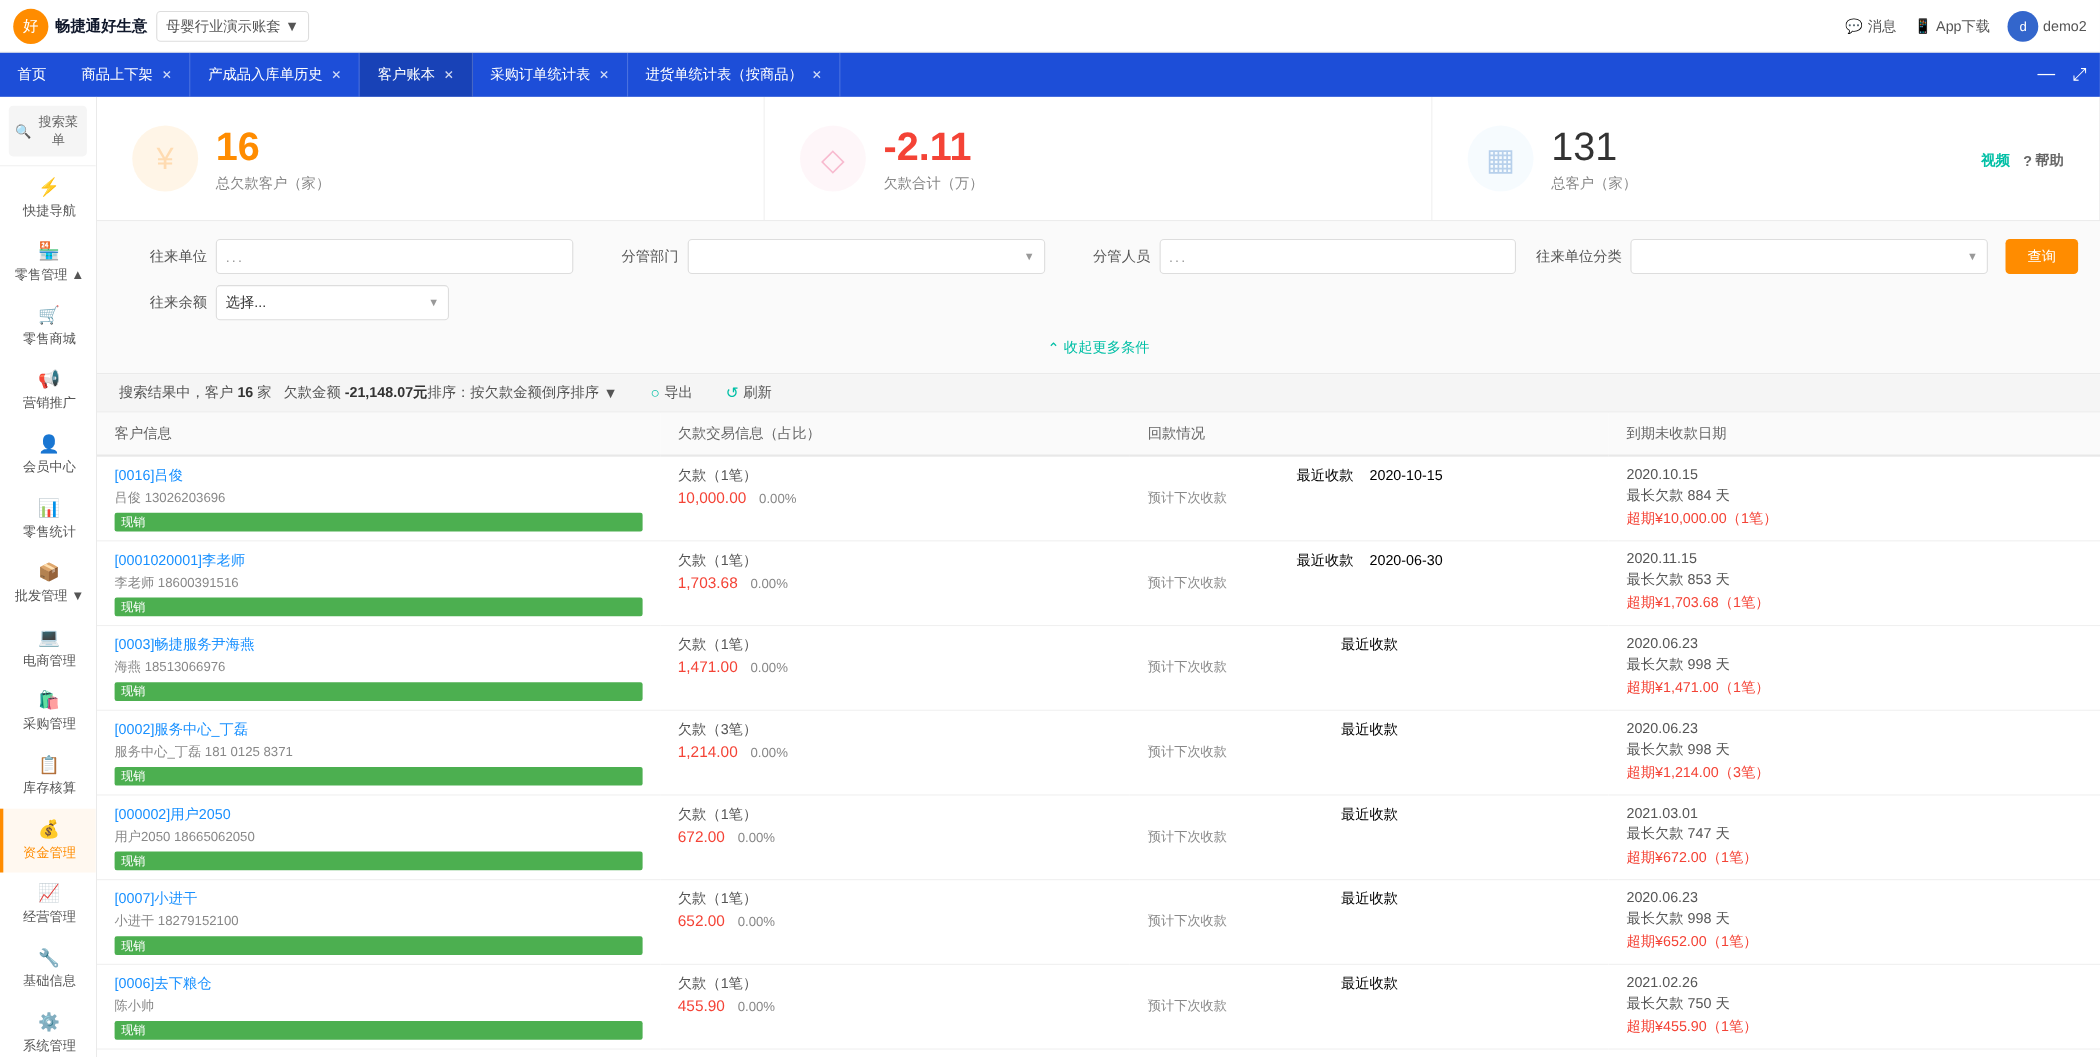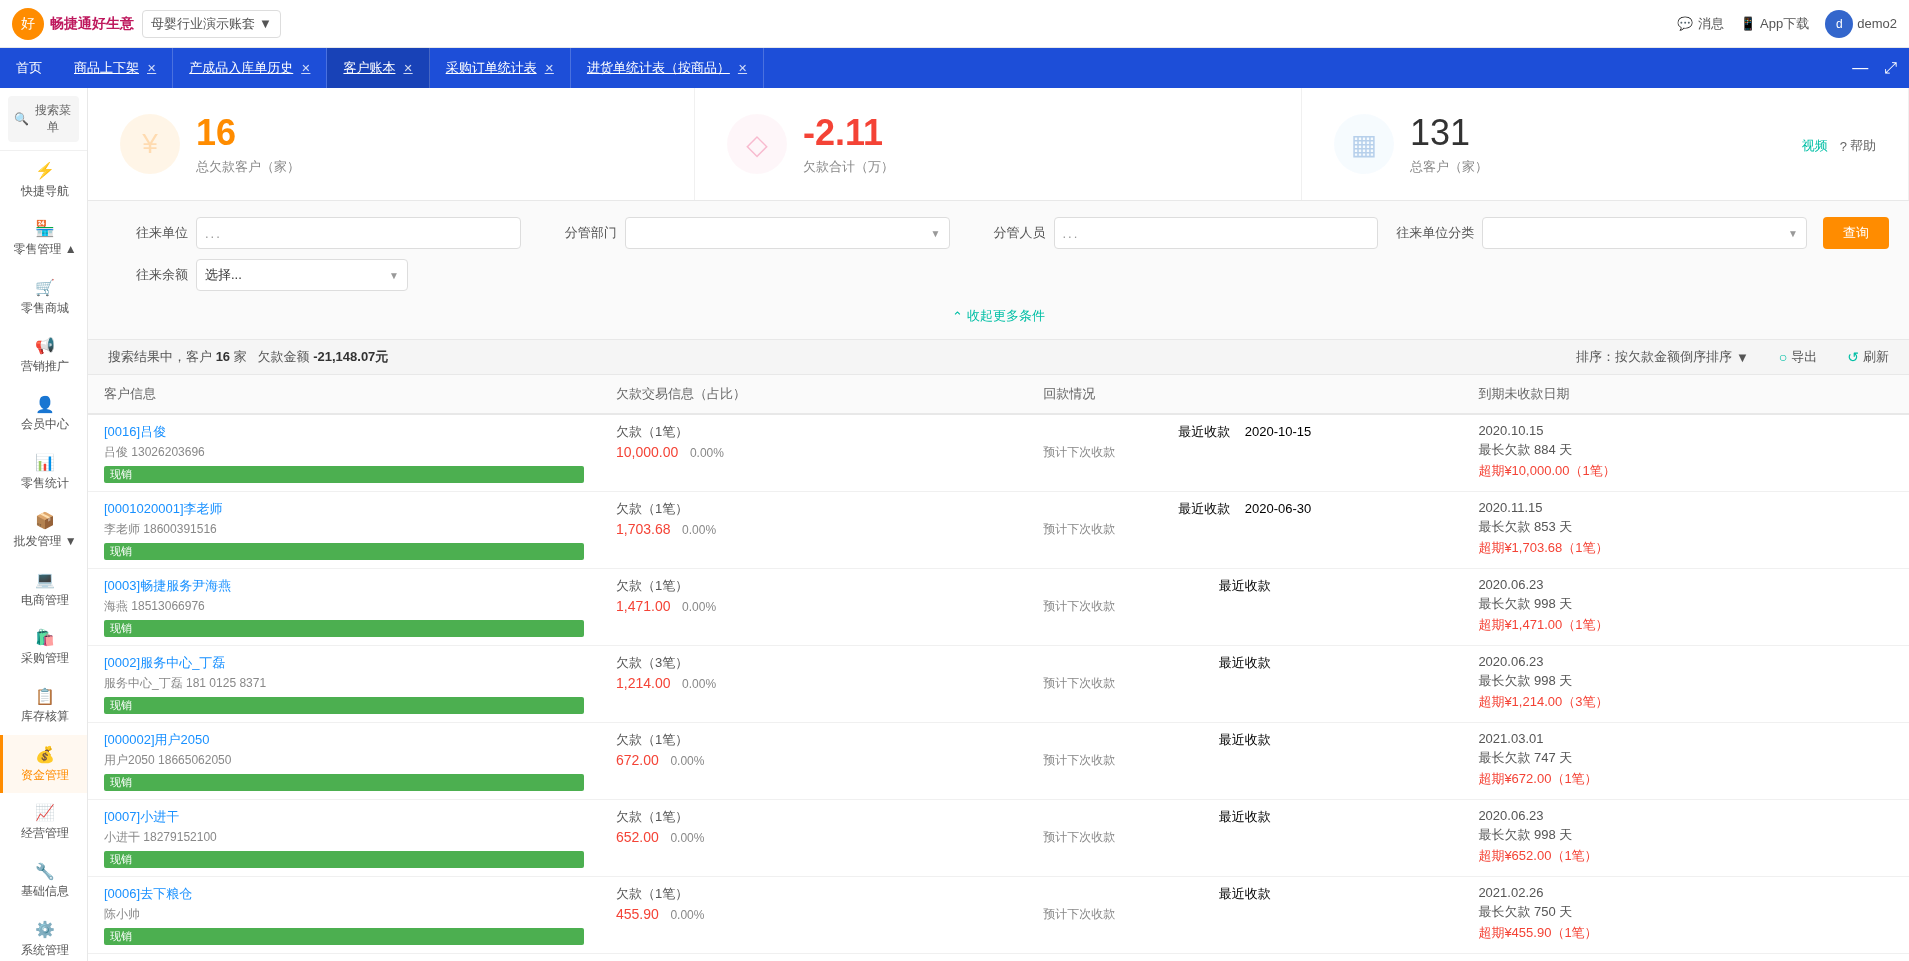--- a/index.html
+++ b/index.html
@@ -4,29 +4,29 @@
   <style>
     * { box-sizing: border-box; margin: 0; padding: 0; }
     body { font-family: 'Microsoft YaHei', Arial, sans-serif; font-size: 13px; background: #f5f5f5; color: #333; overflow: hidden; }
 
     
     .app-container { display: flex; flex-direction: column; height: 961px; width: 1909px; }
     .top-bar { display: flex; align-items: center; background: #fff; height: 48px; border-bottom: 1px solid #e8e8e8; padding: 0 12px; justify-content: space-between; }
     .top-bar-left { display: flex; align-items: center; gap: 8px; }
     .logo-area { display: flex; align-items: center; gap: 6px; }
     .logo-icon { width: 32px; height: 32px; background: #ff8c00; border-radius: 50%; display: flex; align-items: center; justify-content: center; color: #fff; font-size: 14px; }
-    .logo-text { color: #be185d; font-size: 14px; font-weight: bold; }
+    .logo-text { color: #0f172a; font-size: 14px; font-weight: bold; }
     .company-select { display: flex; align-items: center; gap: 4px; color: #555; font-size: 13px; cursor: pointer; padding: 4px 8px; border: 1px solid #ddd; border-radius: 4px; }
     .top-bar-right { display: flex; align-items: center; gap: 16px; }
     .top-bar-action { display: flex; align-items: center; gap: 4px; cursor: pointer; color: #555; font-size: 13px; }
     .avatar { width: 28px; height: 28px; border-radius: 50%; background: #36c; display: flex; align-items: center; justify-content: center; color: #fff; font-size: 12px; }
 
     
     .nav-tabs { display: flex; background: #1d4ed8; height: 40px; align-items: stretch; padding: 0; overflow: hidden; }
-    .nav-tab { display: flex; align-items: center; gap: 4px; padding: 0 16px; color: #fff; font-size: 13px; cursor: pointer; white-space: nowrap; border-right: 1px solid rgba(255,255,255,0.2); text-decoration: underline; }
+    .nav-tab { display: flex; align-items: center; gap: 4px; padding: 0 16px; color: #fff; font-size: 13px; cursor: pointer; white-space: nowrap; border-right: 1px solid rgba(255,255,255,0.2); }
     .nav-tab:first-child { background: rgba(0,0,0,0.1); }
     .nav-tab.active { background: rgba(0,0,0,0.15); }
     .nav-tab .close-icon { font-size: 11px; opacity: 0.8; margin-left: 4px; }
     .nav-tab-first { padding: 0 16px; color: #fff; font-size: 13px; cursor: pointer; display: flex; align-items: center; }
     .nav-right { margin-left: auto; display: flex; align-items: center; gap: 8px; padding-right: 8px; }
     .nav-right-btn { color: #fff; cursor: pointer; font-size: 16px; padding: 4px; }
 
     
     .main-layout { display: flex; flex: 1; overflow: hidden; }
 
@@ -46,35 +46,35 @@
     .stat-card { flex: 1; display: flex; align-items: center; gap: 16px; padding: 24px 32px; border-right: 1px solid #f0f0f0; }
     .stat-icon { width: 60px; height: 60px; border-radius: 50%; display: flex; align-items: center; justify-content: center; font-size: 28px; opacity: 0.3; }
     .stat-icon.orange { background: #ffe0b2; color: #ff8c00; }
     .stat-icon.pink { background: #fce4ec; color: #e91e63; }
     .stat-icon.blue { background: #e3f2fd; color: #1565c0; }
     .stat-value { font-size: 36px; font-weight: bold; }
     .stat-value.orange { color: #ff8c00; }
     .stat-value.red { color: #f44336; }
     .stat-value.dark { color: #333; font-weight: 400; }
     .stat-label { font-size: 13px; color: #888; margin-top: 4px; }
-    .stat-top-right { margin-left: auto; display: flex; gap: 12px; align-items: flex-end; padding-top: 4px; font-size: 13px; color: #666; cursor: pointer; }
+    .stat-top-right { margin-left: auto; display: flex; gap: 12px; align-items: flex-end; padding-top: 4px; font-size: 13px; color: #666; cursor: pointer; font-weight: bold; }
 
     
     .filter-bar { background: #fafafa; border-bottom: 1px solid #e8e8e8; padding: 16px 20px 8px; }
     .filter-row { display: flex; gap: 16px; align-items: center; margin-bottom: 10px; }
     .filter-item { display: flex; align-items: center; gap: 8px; flex: 1; }
     .filter-label { color: #555; font-size: 13px; white-space: nowrap; width: 80px; text-align: right; }
     .filter-input { flex: 1; height: 32px; border: 1px solid #ddd; border-radius: 4px; padding: 0 8px; font-size: 13px; display: flex; align-items: center; color: #333; background: #fff; cursor: pointer; justify-content: space-between; }
     .filter-input .dots { color: #999; letter-spacing: 2px; }
     .filter-input .arrow { color: #999; font-size: 10px; }
     .filter-btn { background: #ff8c00; color: #fff; border: none; border-radius: 4px; padding: 6px 20px; font-size: 13px; cursor: pointer; height: 32px; }
     .filter-collapse { display: flex; align-items: center; justify-content: center; padding: 6px; color: #00bfa5; font-size: 13px; cursor: pointer; gap: 4px; }
 
     
-    .results-bar { display: flex; align-items: center; justify-content: space-between; padding: 8px 20px; background: #f5f5f5; border-bottom: 1px solid #e8e8e8; }
+    .results-bar { display: flex; align-items: center; padding: 8px 20px; background: #f5f5f5; border-bottom: 1px solid #e8e8e8; }
     .results-info { font-size: 13px; color: #555; }
     .results-info span.highlight { color: #333; font-weight: bold; }
     .results-actions { display: flex; align-items: center; gap: 30px; font-size: 13px; color: #555; }
     .sort-select { display: flex; align-items: center; gap: 4px; cursor: pointer; color: #555; }
     .action-btn { display: flex; align-items: center; gap: 4px; cursor: pointer; color: #555; }
     .action-btn .icon { color: #00bfa5; font-size: 14px; }
 
     
     .data-table { width: 100%; border-collapse: collapse; background: #fff; }
     .data-table thead tr { background: #fafafa; border-bottom: 1px solid #e8e8e8; }

